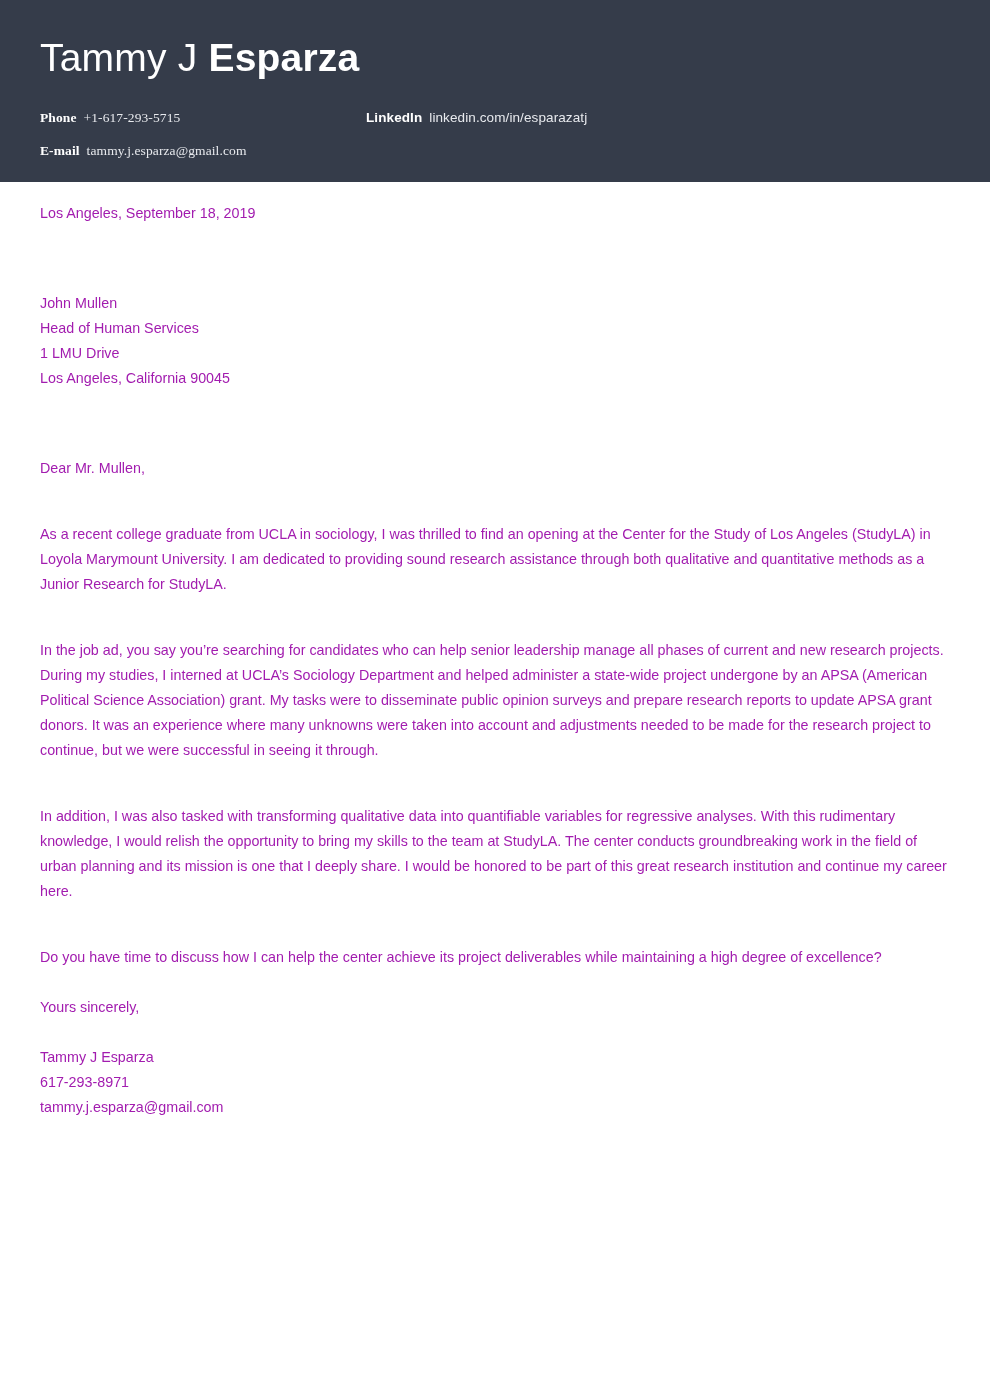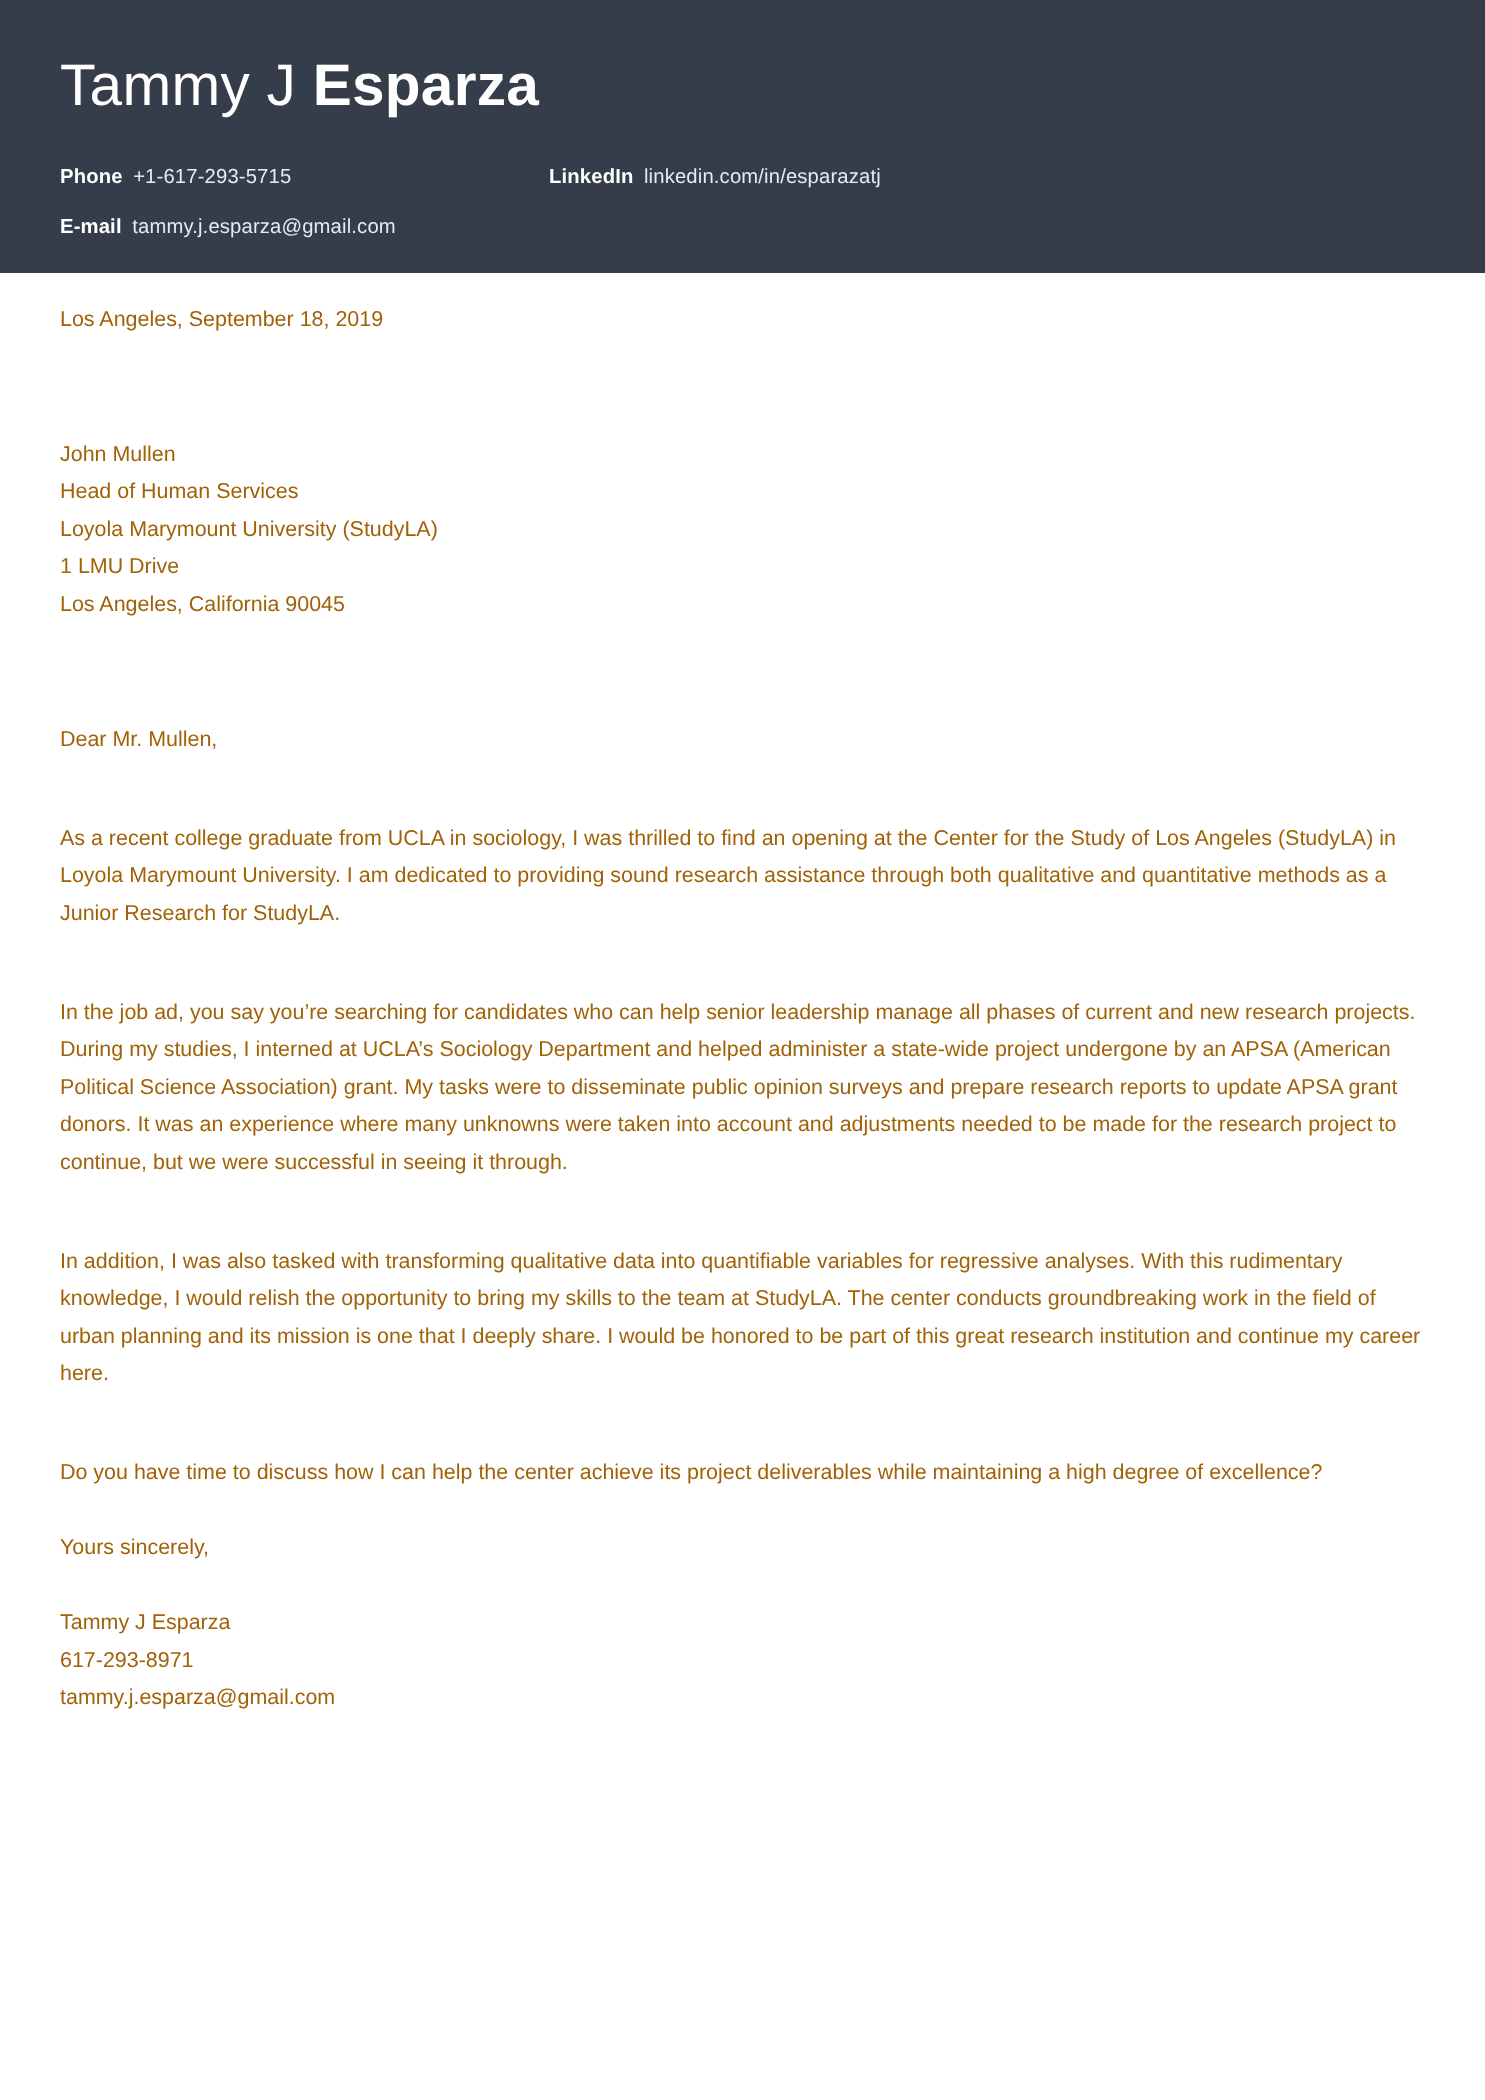--- a/index.html
+++ b/index.html
@@ -50,42 +50,42 @@
   .contact-row {
     display: flex;
     align-items: baseline;
     height: 33px;
   }
   .contact-cell {
     display: flex;
     align-items: baseline;
     white-space: nowrap;
   }
-  .contact-cell.col1 { width: 326px; flex: 0 0 326px; }
+  .contact-cell.col1 { width: 326px; flex: 0 0 326px; font-family: Liberation Serif, serif; }
   .contact-cell.col2 { flex: 0 0 auto; }
   .c-label {
     font-size: 13.5px;
     font-weight: 700;
     color: #ffffff;
     letter-spacing: 0.1px;
   }
   .c-value {
     font-size: 13.5px;
     font-weight: 400;
     color: #e8eaee;
     margin-left: 7px;
     letter-spacing: 0.1px;
   }
 
   
   .letter {
     padding: 0 40px;
     box-sizing: border-box;
     width: 990px;
-    color: #a16207;
+    color: #a21caf;
     font-size: 14.3px;
   }
   .date-line {
     padding-top: 19px;
     line-height: 25px;
   }
   .recipient {
     margin-top: 65px;
     line-height: 25px;
   }
@@ -141,21 +141,20 @@
 
 </div>
 
 <div class="letter">
 
   <div class="date-line">Los Angeles, September 18, 2019</div>
 
   <div class="recipient">
     <div>John Mullen</div>
     <div>Head of Human Services</div>
-    <div>Loyola Marymount University (StudyLA)</div>
     <div>1 LMU Drive</div>
     <div>Los Angeles, California 90045</div>
   </div>
 
   <div class="salutation">Dear Mr. Mullen,</div>
 
   <p class="para">As a recent college graduate from UCLA in sociology, I was thrilled to find an opening at the Center for the Study of Los Angeles (StudyLA) in Loyola Marymount University. I am dedicated to providing sound research assistance through both qualitative and quantitative methods as a Junior Research for StudyLA.</p>
   <p class="para">In the job ad, you say you’re searching for candidates who can help senior leadership manage all phases of current and new research projects. During my studies, I interned at UCLA’s Sociology Department and helped administer a state-wide project undergone by an APSA (American Political Science Association) grant. My tasks were to disseminate public opinion surveys and prepare research reports to update APSA grant donors. It was an experience where many unknowns were taken into account and adjustments needed to be made for the research project to continue, but we were successful in seeing it through.</p>
   <p class="para">In addition, I was also tasked with transforming qualitative data into quantifiable variables for regressive analyses. With this rudimentary knowledge, I would relish the opportunity to bring my skills to the team at StudyLA. The center conducts groundbreaking work in the field of urban planning and its mission is one that I deeply share. I would be honored to be part of this great research institution and continue my career here.</p>
   <p class="para">Do you have time to discuss how I can help the center achieve its project deliverables while maintaining a high degree of excellence?</p>

